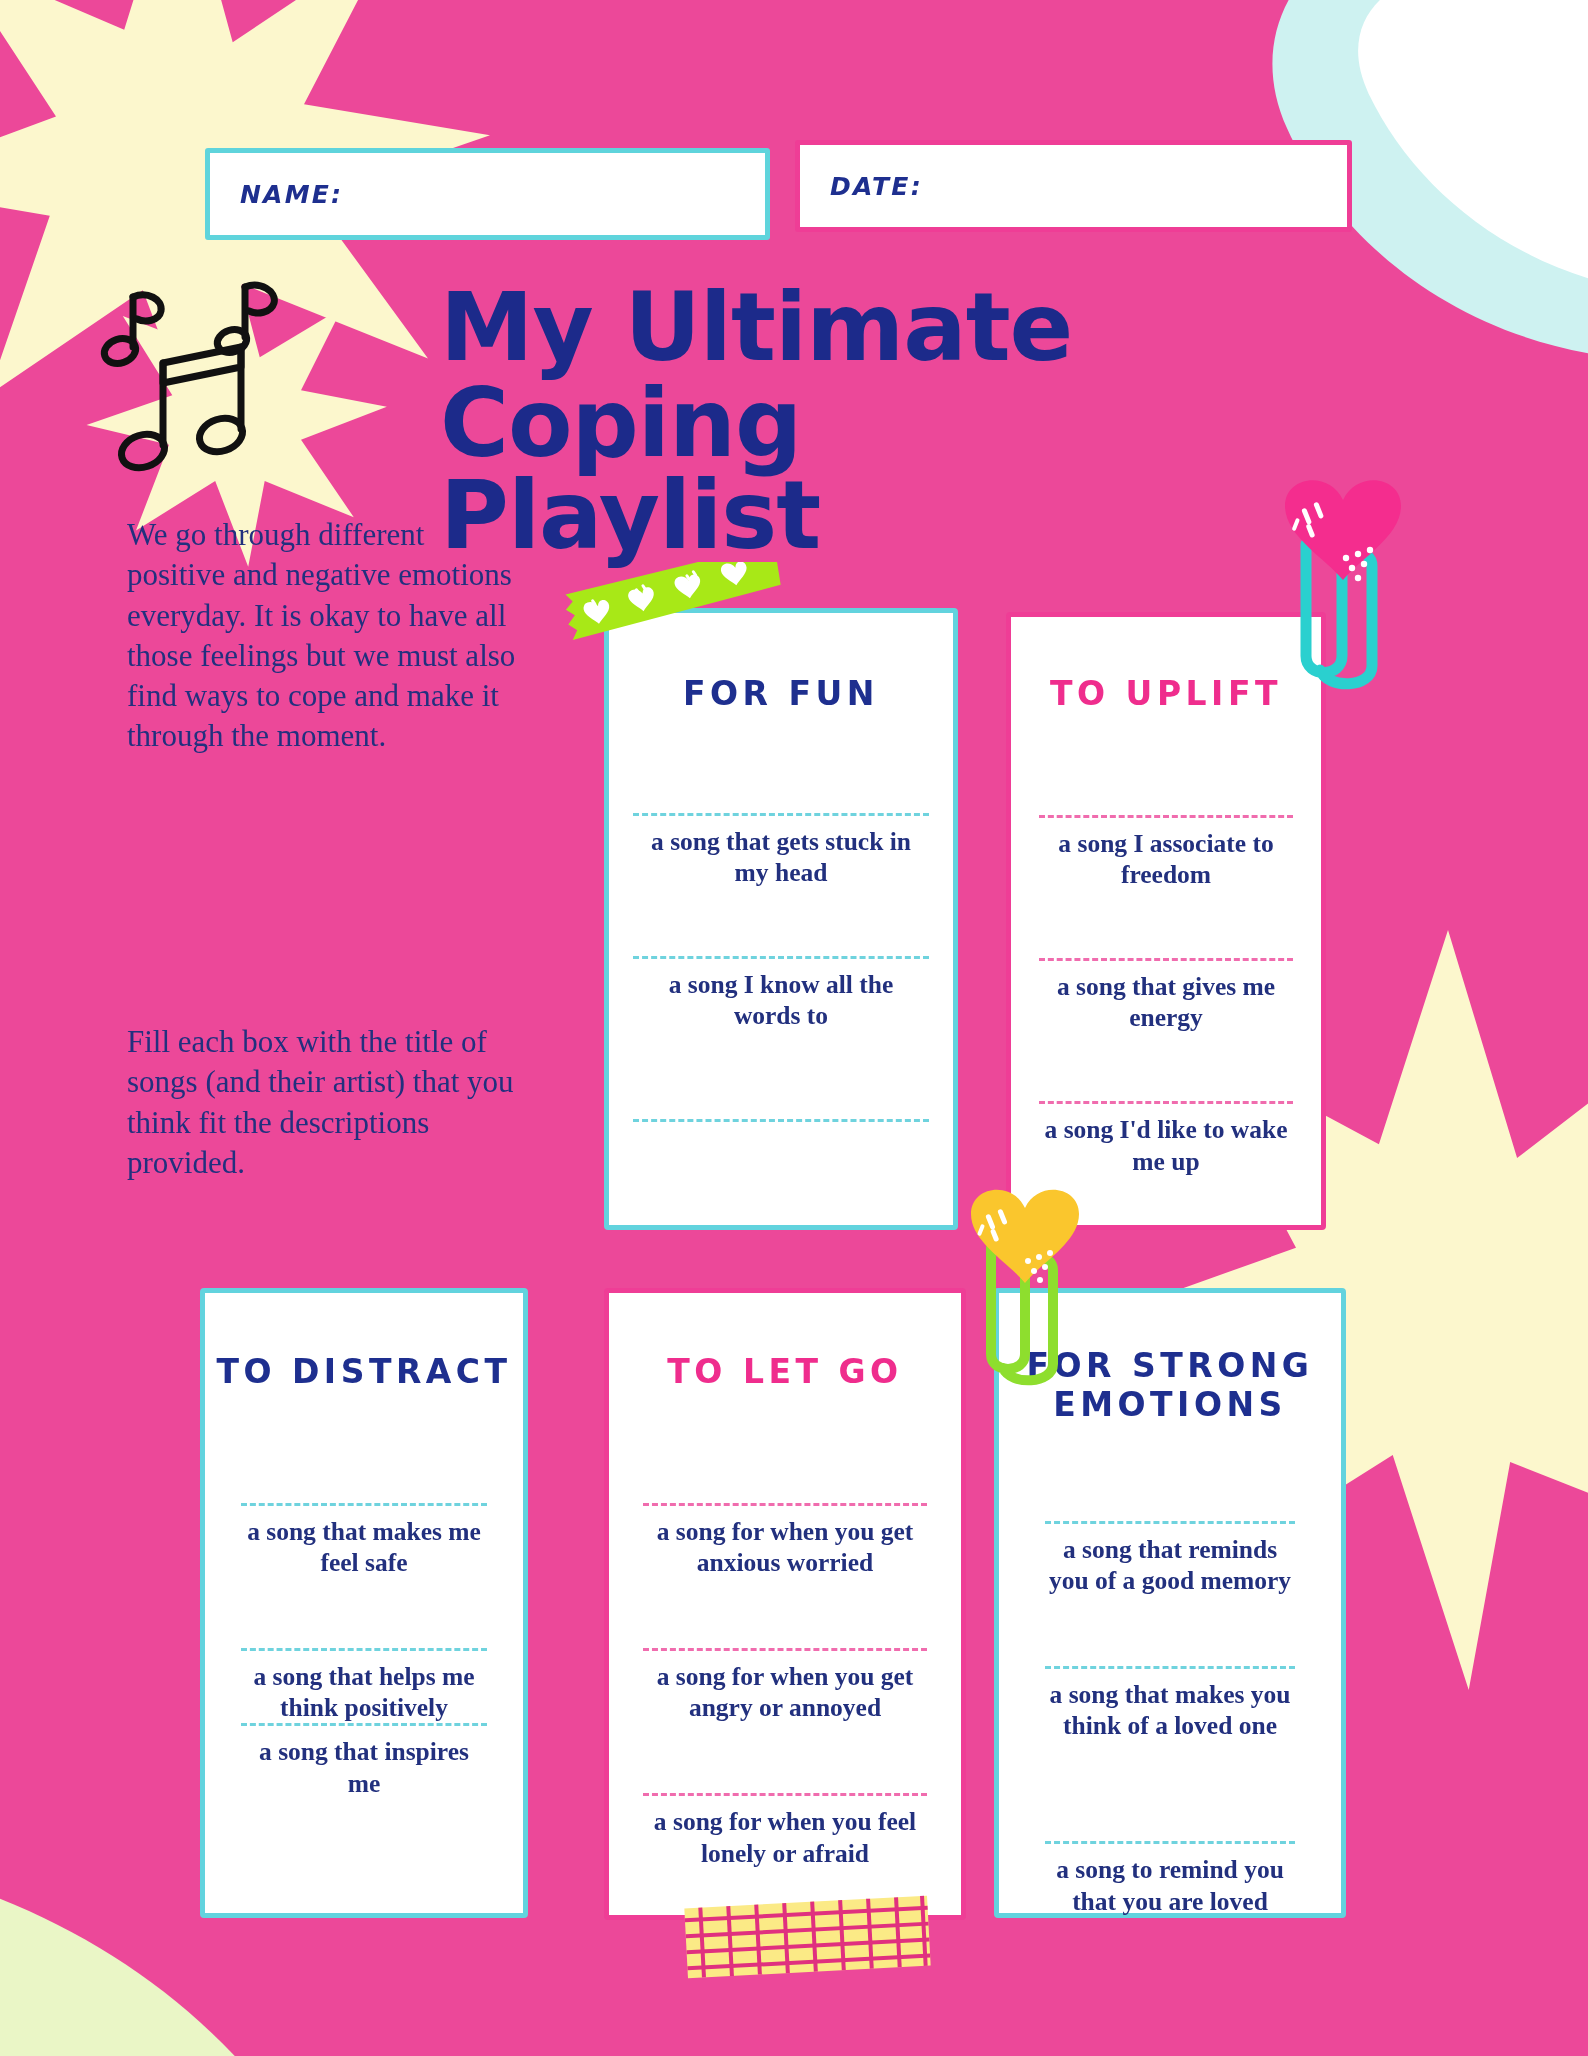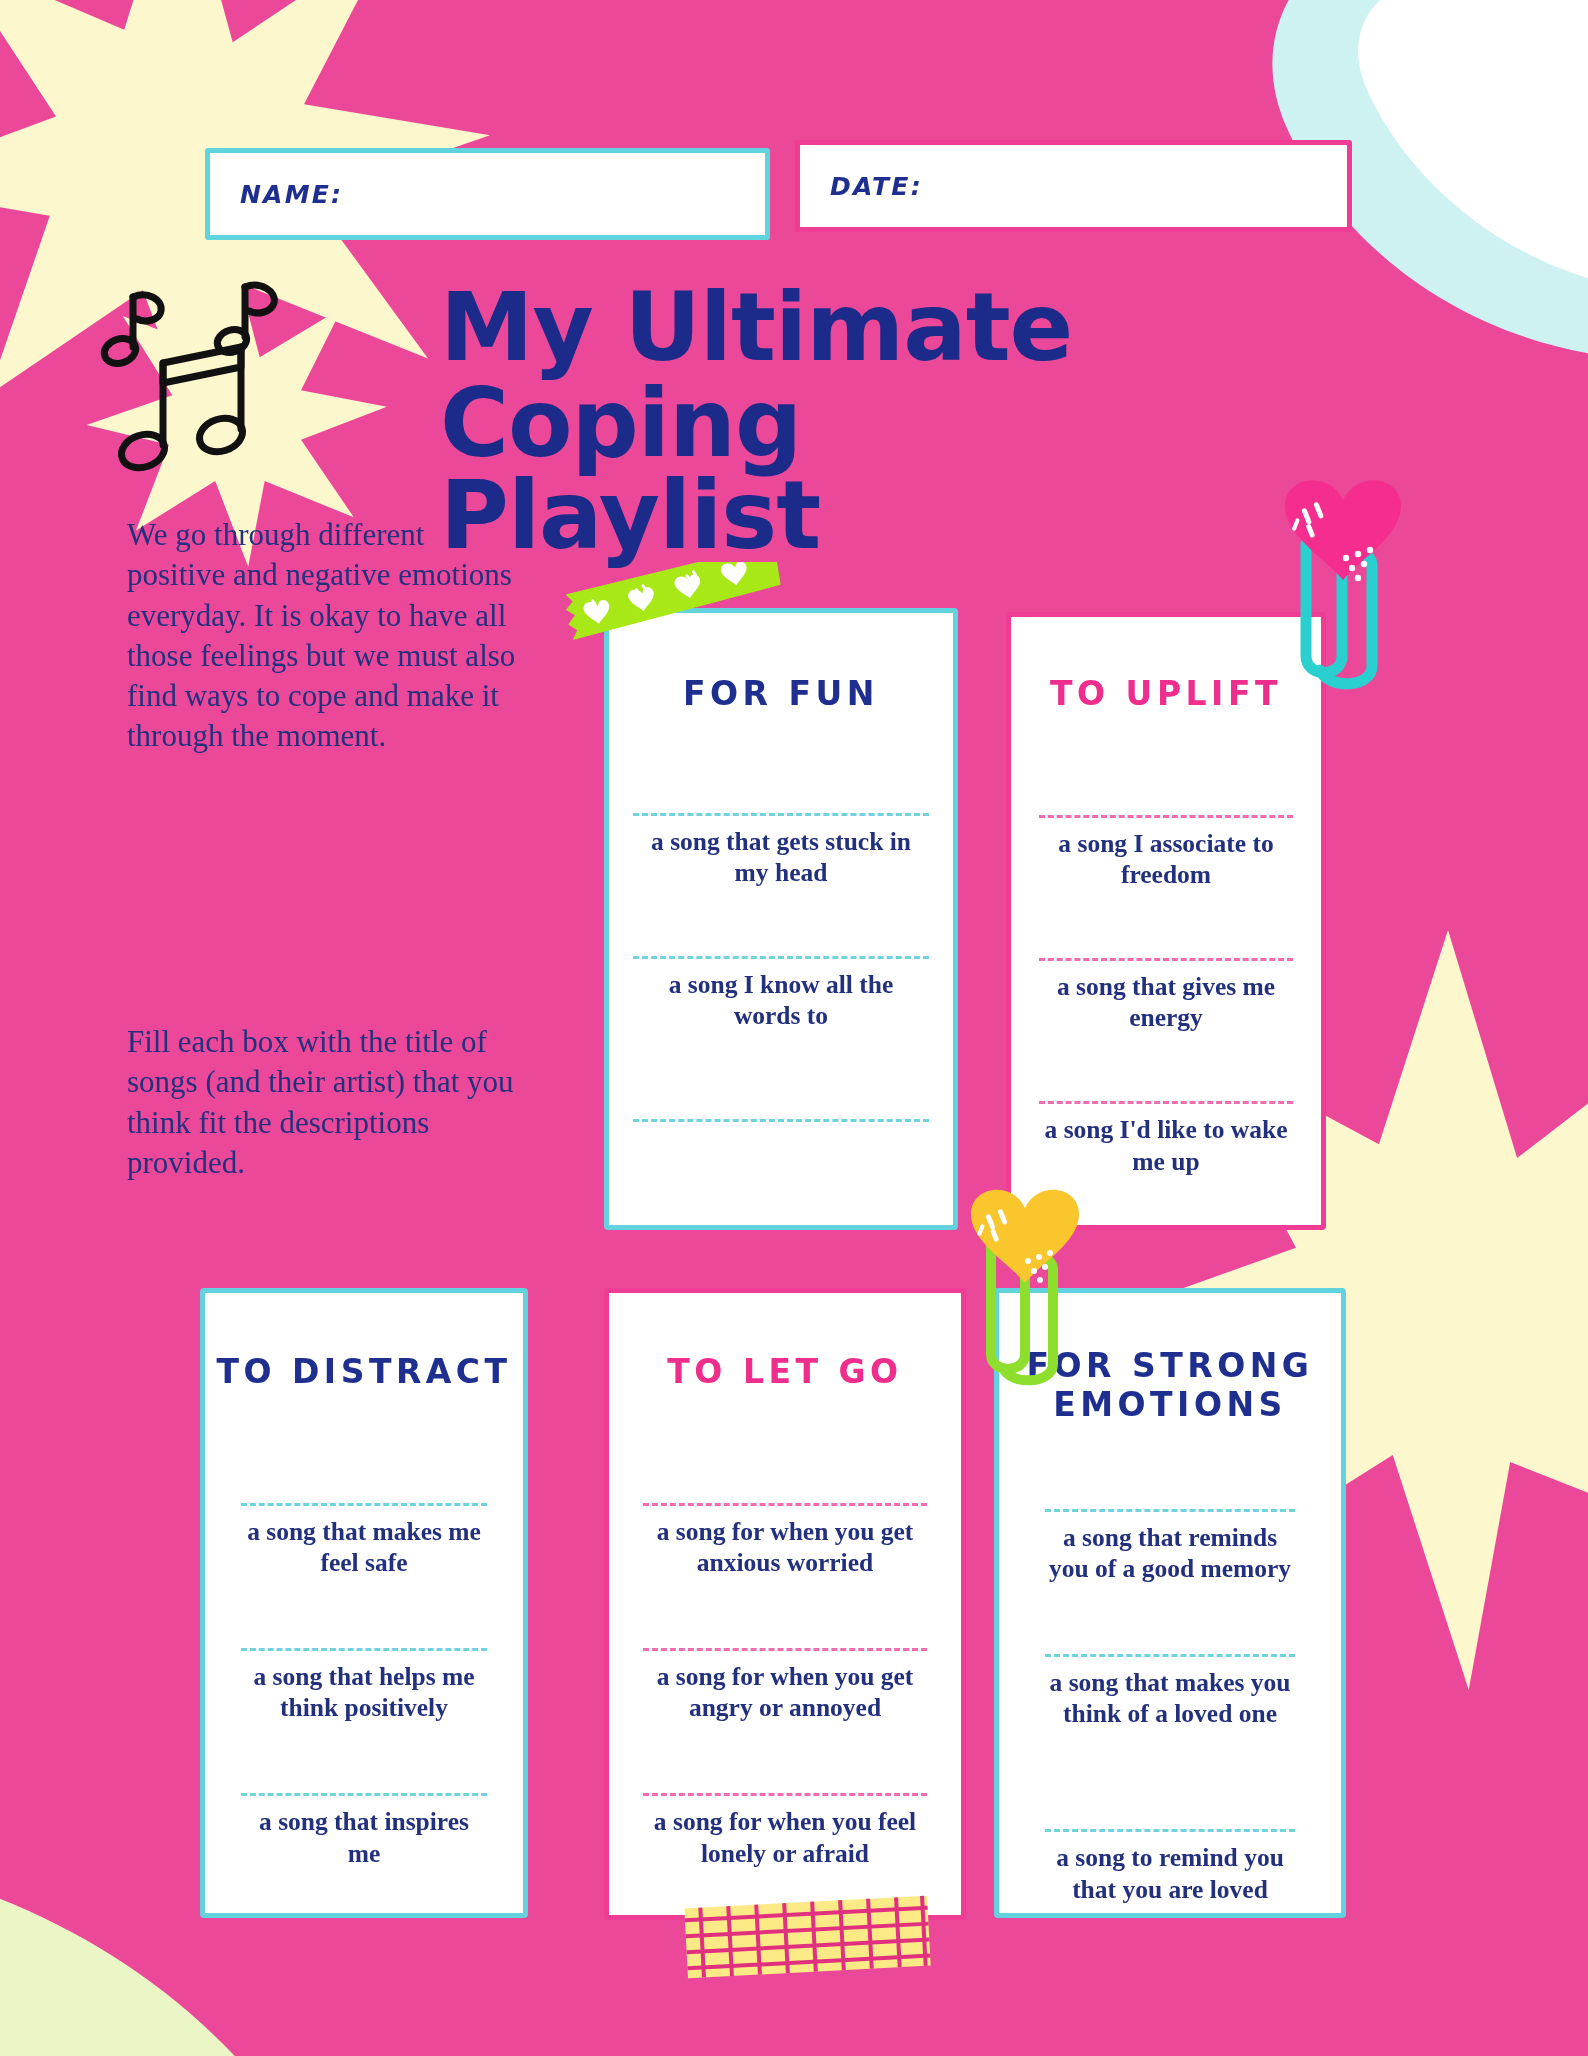--- a/index.html
+++ b/index.html
@@ -241,21 +241,21 @@
     </div>
   </div>
 
   <div class="card card-teal" id="card-to-distract" style="left:200px; top:1288px; width:328px; height:630px;">
     <div class="card-title t-navy" style="top:60px;">TO DISTRACT</div>
     <div class="entries" style="top:210px; padding:0 36px;">
       <div class="entry" style="margin-bottom:70px;">
         <div class="entry-line"></div>
         <div class="entry-label">a song that makes me feel safe</div>
       </div>
-      <div class="entry" style="margin-bottom:70px;">
+      <div class="entry" style="">
         <div class="entry-line"></div>
         <div class="entry-label">a song that helps me think positively</div>
       </div>
       <div class="entry">
         <div class="entry-line"></div>
         <div class="entry-label">a song that inspires me</div>
       </div>
     </div>
   </div>
 
@@ -272,21 +272,21 @@
       </div>
       <div class="entry">
         <div class="entry-line pink"></div>
         <div class="entry-label">a song for when you feel lonely or afraid</div>
       </div>
     </div>
   </div>
 
   <div class="card card-teal" id="card-for-strong-emotions" style="left:994px; top:1288px; width:352px; height:630px;">
     <div class="card-title t-navy" style="top:54px; padding:0 24px;">FOR STRONG EMOTIONS</div>
-    <div class="entries" style="top:216px; padding:0 46px;">
+    <div class="entries" style="top:228px; padding:0 46px;">
       <div class="entry" style="margin-bottom:70px;">
         <div class="entry-line"></div>
         <div class="entry-label">a song that reminds you of a good memory</div>
       </div>
       <div class="entry" style="margin-bottom:100px;">
         <div class="entry-line"></div>
         <div class="entry-label">a song that makes you think of a loved one</div>
       </div>
       <div class="entry">
         <div class="entry-line"></div>

